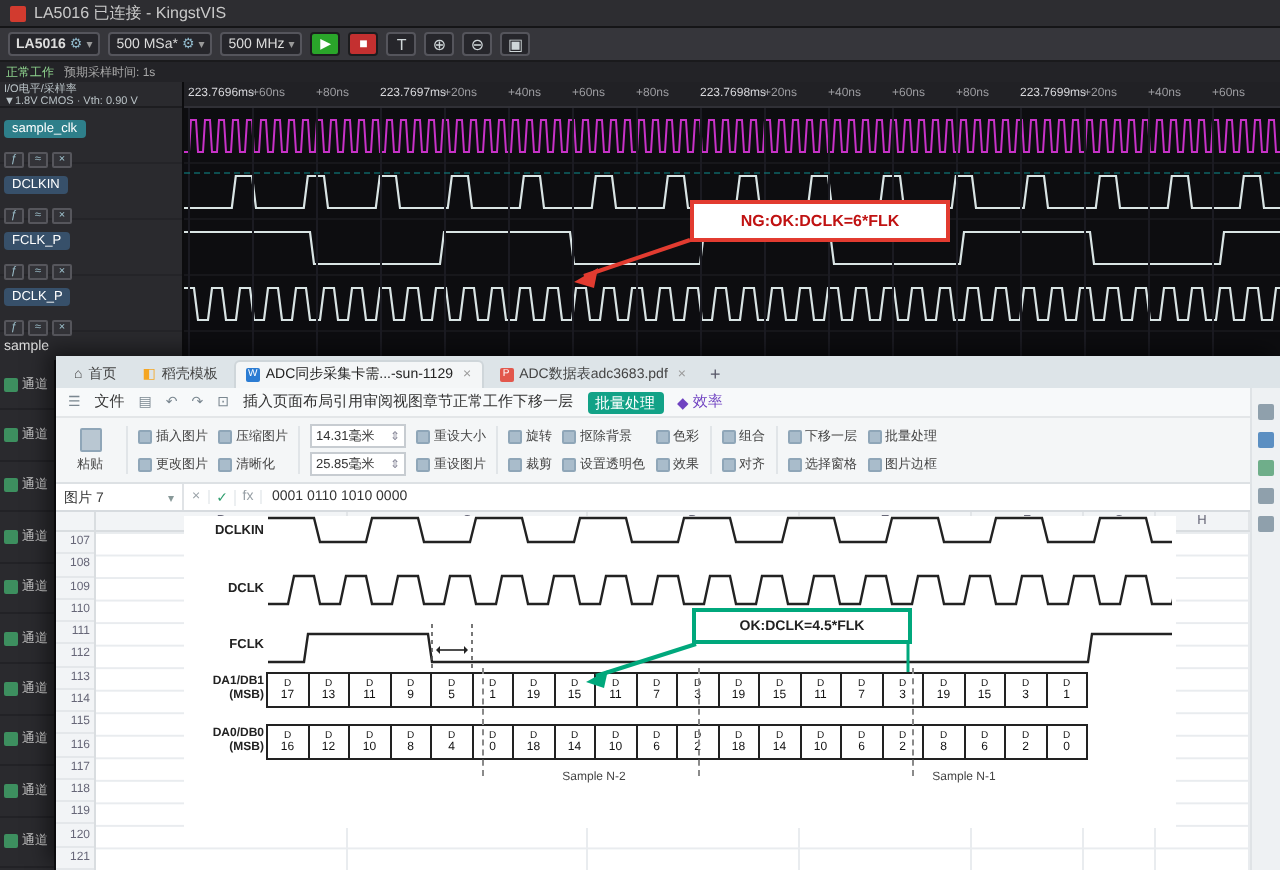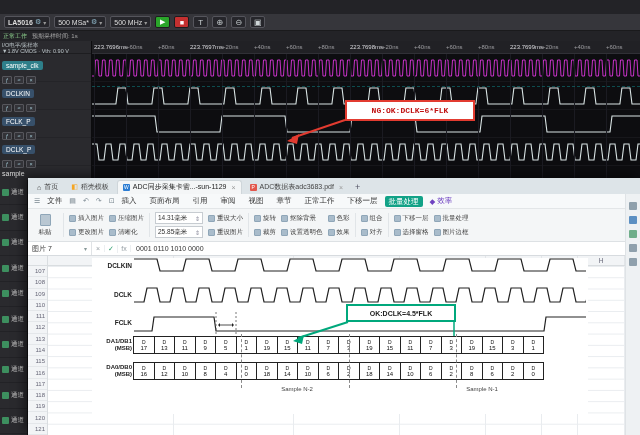--- a/index.html
+++ b/index.html
@@ -30,21 +30,21 @@
   .la-chpanel-header{height:13px;padding:1px 2px;font-size:5.5px;line-height:6px;color:#b9c2c6;overflow:hidden;border-bottom:1px solid #1d1d20;}
   .la-ch{height:28px;padding:2px 2px 0;border-bottom:1px solid #242428;}
   .la-ch-tag{display:inline-block;font-size:6.5px;color:#fff;border-radius:2px;padding:1px 4px;max-width:86px;
              overflow:hidden;white-space:nowrap;}
   .la-ch-icons{display:flex;gap:2px;margin-top:2px;}
   .la-ico{width:10px;height:8px;background:#333338;border:1px solid #56565c;color:#9fc3cf;font-size:5.5px;
           display:flex;align-items:center;justify-content:center;border-radius:1px;}
   .la-ruler{position:absolute;left:92px;top:41px;right:0;height:13px;background:#212125;border-bottom:1px solid #303036;overflow:hidden;}
   .la-ruler .tick{position:absolute;top:3px;font-size:6px;color:#9c9ca0;white-space:nowrap;}
   .la-ruler .tick.major{color:#d8d8dc;}
-  .la-wave{position:absolute;left:92px;top:54px;right:0;height:126px;background:#0d0d10;overflow:hidden;font-family:Liberation Mono, monospace;}
+  .la-wave{position:absolute;left:92px;top:54px;right:0;height:126px;background:#0d0d10;overflow:hidden;}
   #wave-grid .vline{position:absolute;top:0;bottom:0;width:1px;background:#1b1b22;}
   #wave-rows svg{display:block;border-bottom:1px solid #17171b;}
   .dashline{position:absolute;left:0;right:0;top:32px;border-top:1px dashed #0e8383;opacity:.55;}
   .la-note{position:absolute;left:253px;top:46px;width:130px;height:21px;background:#fff;border:2px solid #e23b30;
            color:#c01212;font-size:8px;font-weight:bold;display:flex;align-items:center;justify-content:center;z-index:3;white-space:nowrap;}
   .la-arrow{position:absolute;inset:0;z-index:2;pointer-events:none;}
   .la-strip-label{position:absolute;left:2px;top:170px;font-size:7px;color:#ddd;}
   .la-strip{position:absolute;left:0;top:180px;width:28px;bottom:0;background:#2a2a2e;border-right:1px solid #101013;}
   .strip-cell{height:25.4px;display:flex;align-items:center;gap:2px;padding:0 2px;border-bottom:1px solid #222226;}
   .strip-chip{width:7px;height:7px;background:#3d8f5f;border-radius:1px;flex:0 0 auto;}
@@ -111,20 +111,24 @@
   .dg-note{position:absolute;left:254px;top:46px;width:110px;height:18px;border:2px solid #00a87c;background:#fff;
            display:flex;align-items:center;justify-content:center;font-size:7px;font-weight:bold;color:#222;z-index:2;white-space:nowrap;}
   .dg-caption{position:absolute;left:0;right:0;top:140px;text-align:center;font-size:7.5px;color:#111;font-weight:bold;white-space:nowrap;}
 </style>
 </head>
 <body>
 
 <div id="stage">
 
   <section id="la">
+    <div class="la-titlebar">
+      <span class="la-app-icon"></span>
+      <span class="la-title">LA5016 已连接 - KingstVIS</span>
+    </div>
     <div class="la-toolbar">
       <span class="la-chip">
         <b>LA5016</b>
         <i class="gear">⚙</i>
         <i class="caret">▾</i>
       </span>
       <span class="la-chip">
         <span>500 MSa*</span>
         <i class="gear">⚙</i>
         <i class="caret">▾</i>
@@ -301,21 +305,21 @@
         </span>
       <span class="wtab-plus">+</span>
     </div>
     <div class="wps-menus">
       <span class="mico">☰</span>
       <span class="mi">文件</span>
       <span class="mico">▤</span>
       <span class="mico">↶</span>
       <span class="mico">↷</span>
       <span class="mico">⊡</span>
-      <span id="menus" style="display:flex;gap:13px">
+      <span id="menus" style="display:flex;gap:0">
           <span class="mi">插入</span>
           <span class="mi">页面布局</span>
           <span class="mi">引用</span>
           <span class="mi">审阅</span>
           <span class="mi">视图</span>
           <span class="mi">章节</span>
           <span class="mi">正常工作</span>
           <span class="mi">下移一层</span>
         </span>
       <span class="menu-chip">批量处理</span>

